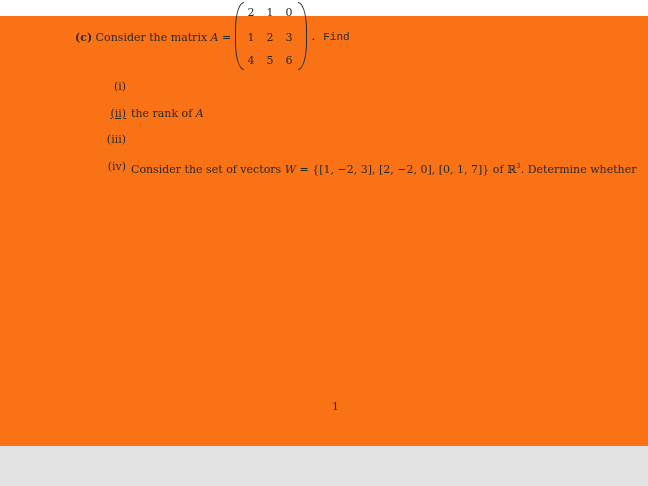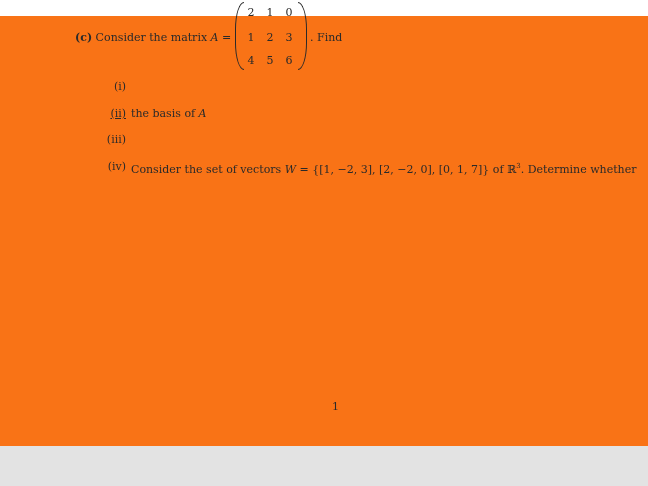--- a/index.html
+++ b/index.html
@@ -42,27 +42,27 @@
     <span class="cell" style="left:28px; top:4px;">1</span>
     <span class="cell" style="left:47px; top:4px;">0</span>
     <span class="cell" style="left:9px; top:29px;">1</span>
     <span class="cell" style="left:28px; top:29px;">2</span>
     <span class="cell" style="left:47px; top:29px;">3</span>
     <span class="cell" style="left:9px; top:52px;">4</span>
     <span class="cell" style="left:28px; top:52px;">5</span>
     <span class="cell" style="left:47px; top:52px;">6</span>
   </div>
 
-  <div class="text" style="left:310px; top:15px;">. Find</div>
+  <div class="text" style="left:310px; top:15px;font-family:Liberation Mono, monospace;">. Find</div>
 
   <span class="item-label" style="left:98px; top:64px;">(i)</span>
 
   <span class="item-label" style="left:98px; top:91px;text-decoration:underline;">(ii)</span>
   <div class="text" style="left:131px; top:91px;">
-    <span>the basis of</span>
+    <span>the rank of</span>
     <span class="ital">A</span>
   </div>
 
   <span class="item-label" style="left:98px; top:117px;">(iii)</span>
 
   <span class="item-label" style="left:98px; top:144px;">(iv)</span>
   <div class="text" style="left:131px; top:144px;">
     <span>Consider the set of vectors</span>
     <span class="ital">W</span>
     <span>= {[1, −2, 3], [2, −2, 0], [0, 1, 7]} of ℝ</span><sup>3</sup><span>. Determine whether</span>

